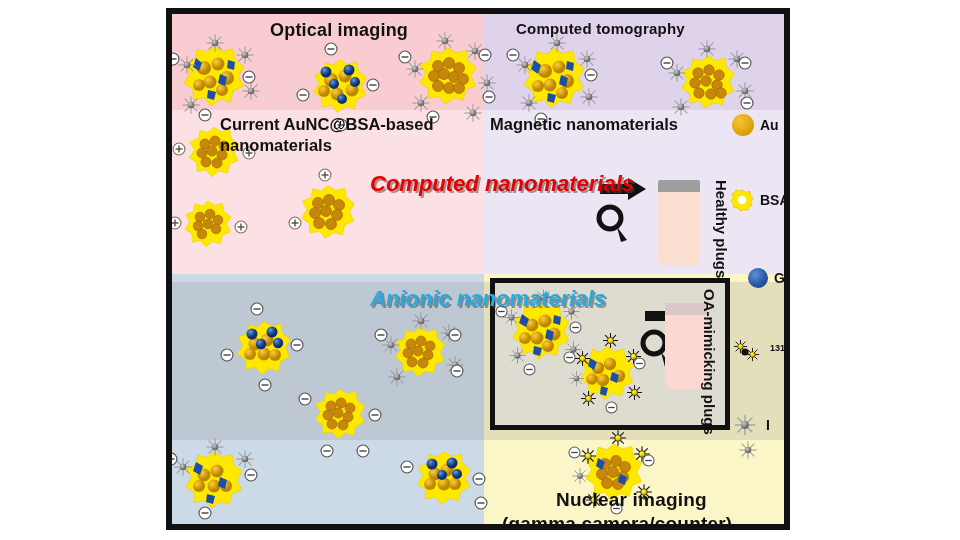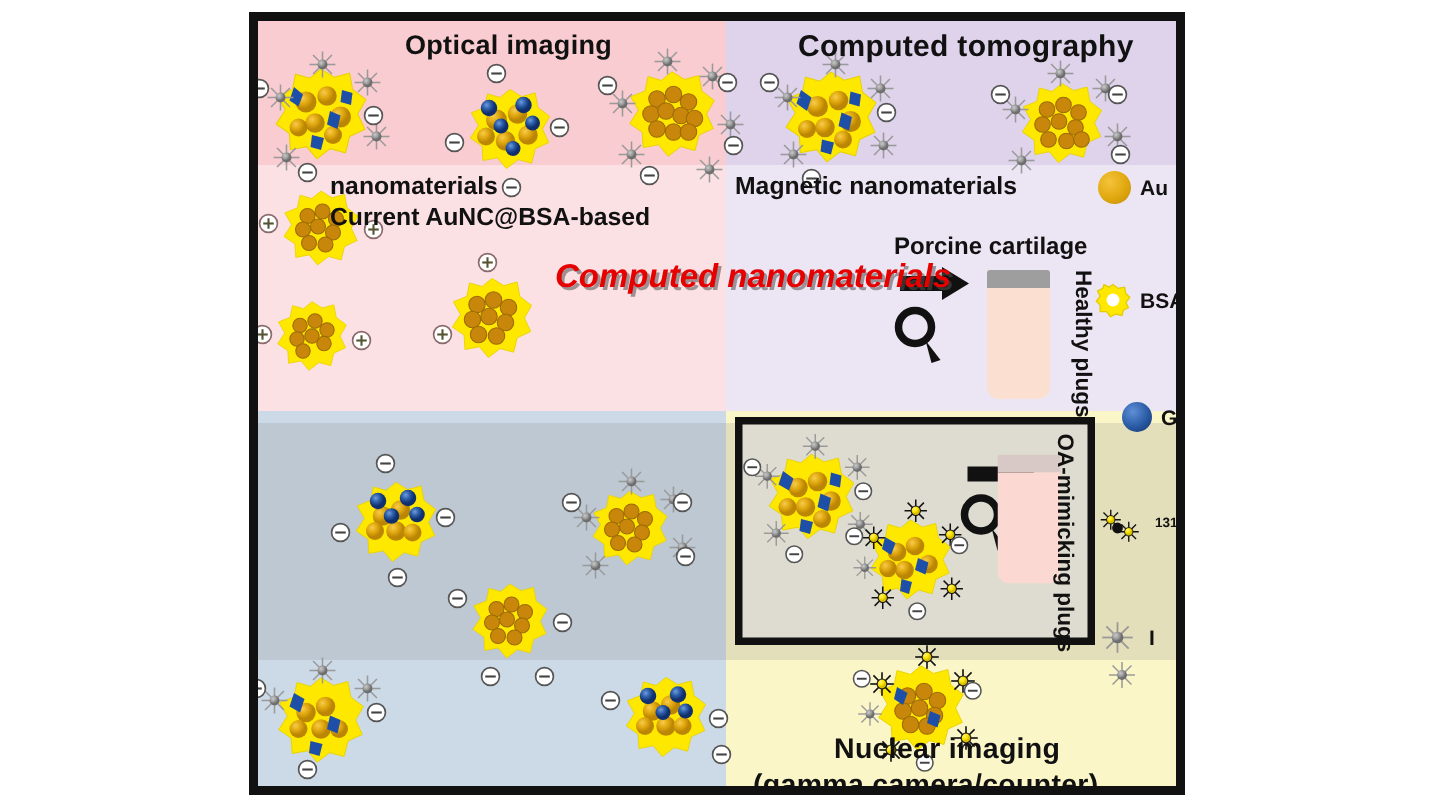--- a/index.html
+++ b/index.html
@@ -21,21 +21,21 @@
   .wash{position:absolute;background:rgba(255,255,255,0.42);}
   #wash-top{left:0;top:96px;width:612px;height:164px;}
   #wash-bot{left:0;top:268px;width:612px;height:158px;background:rgba(120,120,120,0.18);}
 
   
   .hdr{
     position:absolute;font-weight:bold;color:#111;letter-spacing:.2px;
     font-family:"Liberation Sans",sans-serif;white-space:nowrap;
   }
   #lbl-oi {left:78px; top:6px;  font-size:18px;margin-left:20px;}
-  #lbl-ct {left:360px;top:6px;  font-size:20px;}
+  #lbl-ct {left:344px;top:6px;  font-size:15px;}
   #lbl-mri{left:30px; top:478px;font-size:19px;}
   #lbl-ni1{left:384px;top:475px;font-size:19px;}
   #lbl-ni2{left:330px;top:499px;font-size:19px;}
 
   .blk{position:absolute;font-weight:bold;color:#111;font-size:16.5px;line-height:21px;}
   #blk-left {left:48px; top:100px;width:250px;}
   #blk-right{left:318px;top:100px;width:240px;}
 
   #lbl-porcine{position:absolute;left:424px;top:142px;font-size:16px;font-weight:bold;color:#111;white-space:nowrap;}
 
@@ -514,31 +514,31 @@
       <div class="body" style="background:#fbe0d2"></div>
     </div>
     <div class="vlabel" id="vl-healthy">Healthy plugs</div>
 
     <div class="hdr" id="lbl-oi">Optical imaging</div>
     <div class="hdr" id="lbl-ct">Computed tomography</div>
     <div class="hdr" id="lbl-ni1">Nuclear imaging</div>
     <div class="hdr" id="lbl-ni2">(gamma camera/counter)</div>
 
     <div class="blk" id="blk-left">
+      <div>Current AuNC@BSA-based</div>
       <div>nanomaterials</div>
-      <div>Current AuNC@BSA-based</div>
     </div>
 
     <div class="blk" id="blk-right">
       <div>Magnetic nanomaterials</div>
     </div>
 
-    <div id="lbl-porcine">Porcine cartilage</div>
 
     <div class="banner" id="ban-cat">Computed nanomaterials</div>
+    <div class="banner" id="ban-ani">Anionic nanomaterials</div>
 
     <div id="legend">
       <div class="lg-row" id="lg-au">
         <div class="dot-au"></div>
         <span class="lg-txt">Au</span>
       </div>
 
       <div class="lg-row" id="lg-bsa">
         <svg class="ring-bsa" width="26" height="26" viewBox="-14 -14 28 28">
           <path d="M0,-12 L4,-9 L9,-10 L10,-5 L13,-2 L10,2 L12,6 L8,8 L7,12 L2,11

